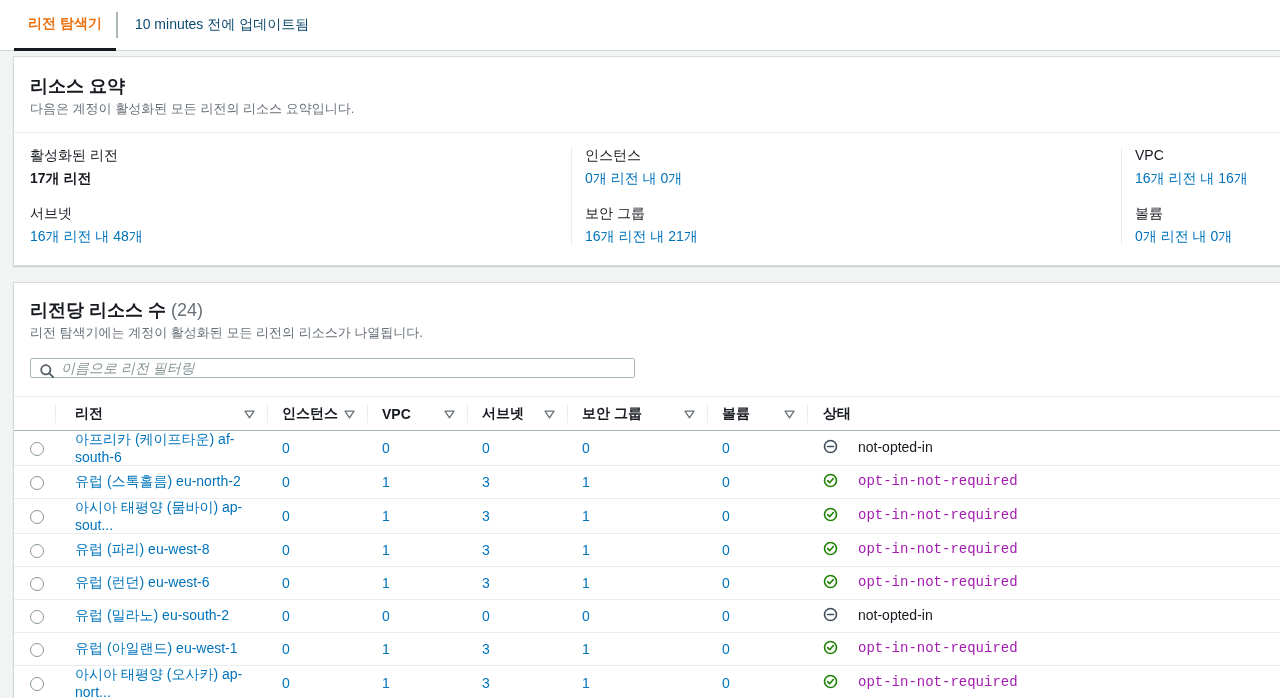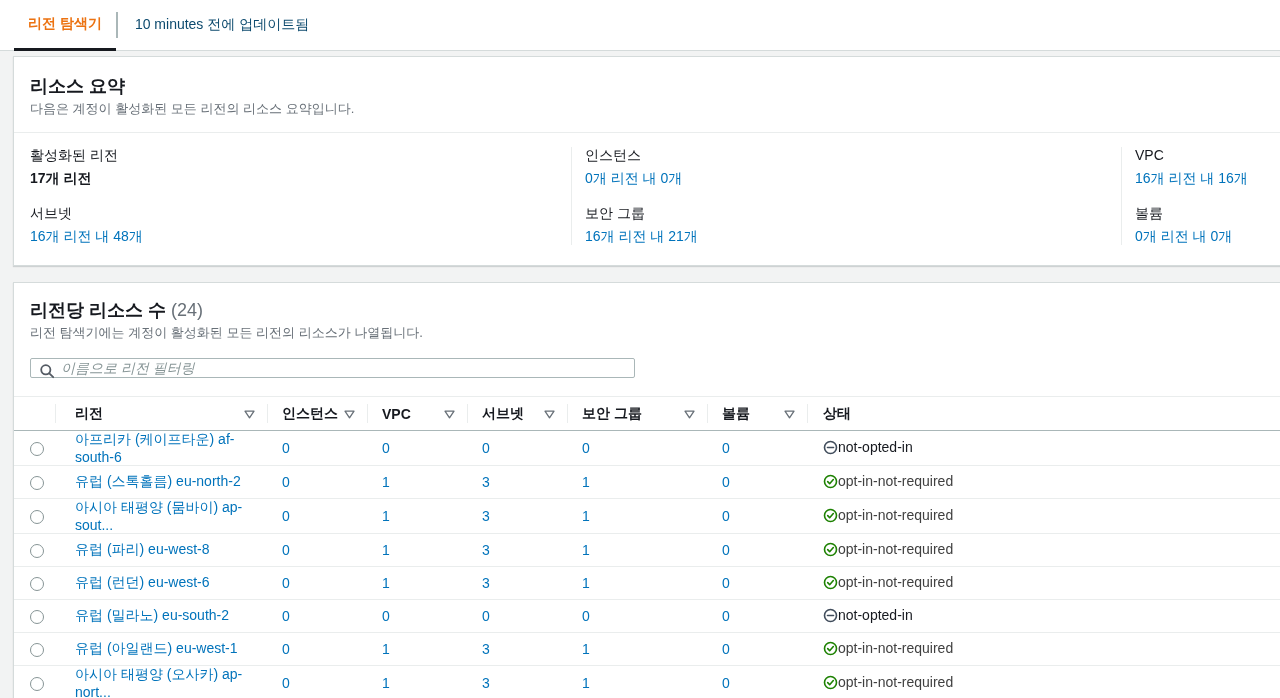--- a/index.html
+++ b/index.html
@@ -93,22 +93,22 @@
   .pad-region { padding-left: 20px; }
   .pad-num { padding-left: 15px; }
   .pad-status { padding-left: 16px; }
 
   .radio-circle {
     display: inline-block; width: 14px; height: 14px; border-radius: 50%;
     border: 1px solid #879596; background: #ffffff; vertical-align: middle;
     cursor: pointer;
   }
   .num-link { color: #0073bb; cursor: pointer; }
-  .status-wrap { display: inline-flex; align-items: flex-end; gap: 0; }
-  .status-green { color: #404040; }
+  .status-wrap { display: inline-flex; align-items: flex-start; gap: 20px; }
+  .status-green { color: #a21caf; font-family: Liberation Mono, monospace; }
   .status-gray { color: #16191f; }
   .filter-caret { flex: 0 0 auto; cursor: pointer; }
 </style>
 </head>
 <body>
 
 <div class="tab-strip">
   <div class="tab active">
     <span>리전 탐색기</span>
   </div>

